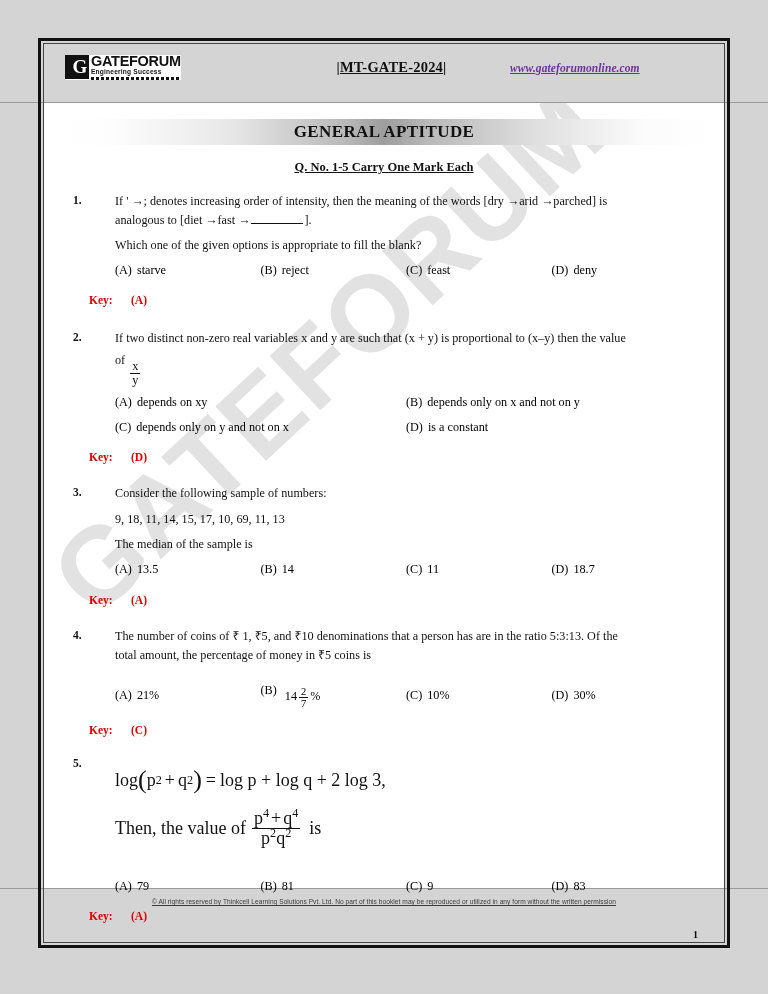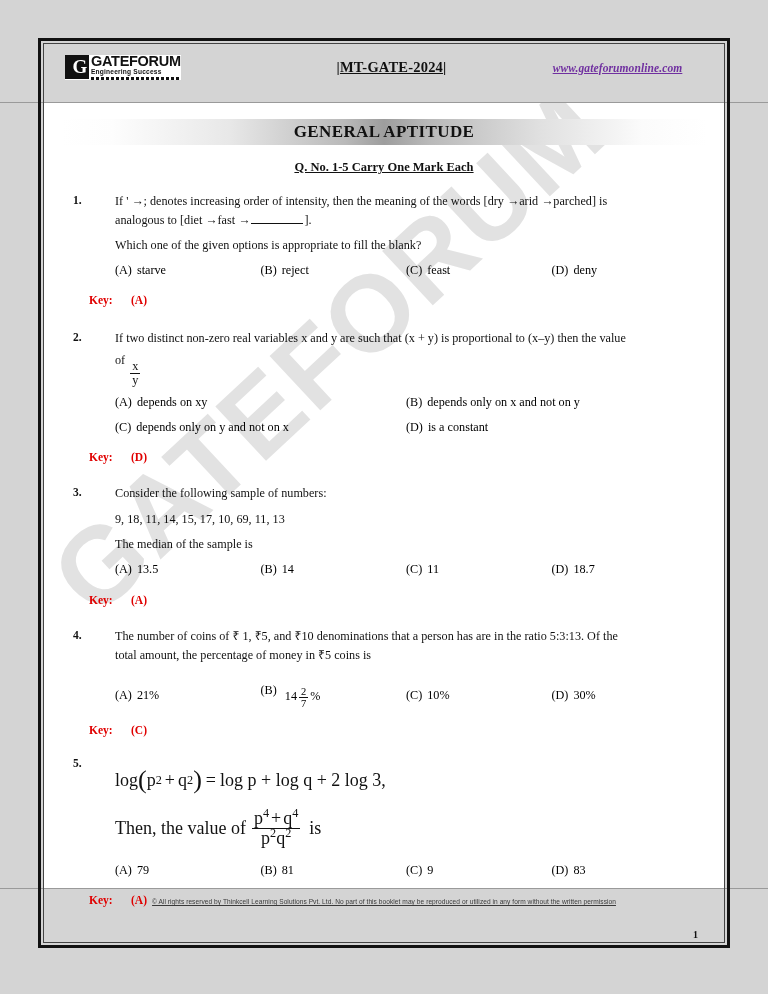--- a/index.html
+++ b/index.html
@@ -132,21 +132,21 @@
   .header-title {
     font-family: "Liberation Serif", serif;
     font-weight: 700;
     font-size: 14.5px;
     color: #111;
     letter-spacing: 0.2px;
   }
   .header-title u { text-decoration: underline; }
   .header-url-wrap {
     width: 215px;
-    text-align: center;
+    text-align: left;
   }
   .header-url {
     font-family: "Liberation Serif", serif;
     font-style: italic;
     font-weight: 700;
     font-size: 11.5px;
     color: #7030a0;
     text-decoration: underline;
     letter-spacing: 0.1px;
   }
@@ -458,21 +458,21 @@
 
         <div class="mathline" style="margin-top:16px">
           <span>Then, the value of</span>
           <span class="frac" style="margin-left:6px">
             <span class="num"><span>p</span><sup>4</sup><span style="padding:0 2px">+</span><span>q</span><sup>4</sup></span>
             <span class="den"><span>p</span><sup>2</sup><span>q</span><sup>2</sup></span>
           </span>
           <span style="margin-left:7px">is</span>
         </div>
 
-        <div class="opts four-col" style="margin-top:14px">
+        <div class="opts four-col" style="margin-top:30px">
           <div class="opt"><span class="opt-lbl">(A)</span><span>79</span></div>
           <div class="opt"><span class="opt-lbl">(B)</span><span>81</span></div>
           <div class="opt"><span class="opt-lbl">(C)</span><span>9</span></div>
           <div class="opt"><span class="opt-lbl">(D)</span><span>83</span></div>
         </div>
       </div>
     </div>
     <div class="keyrow">
       <div class="key-label">Key:</div>
       <div class="key-val">(A)</div>

